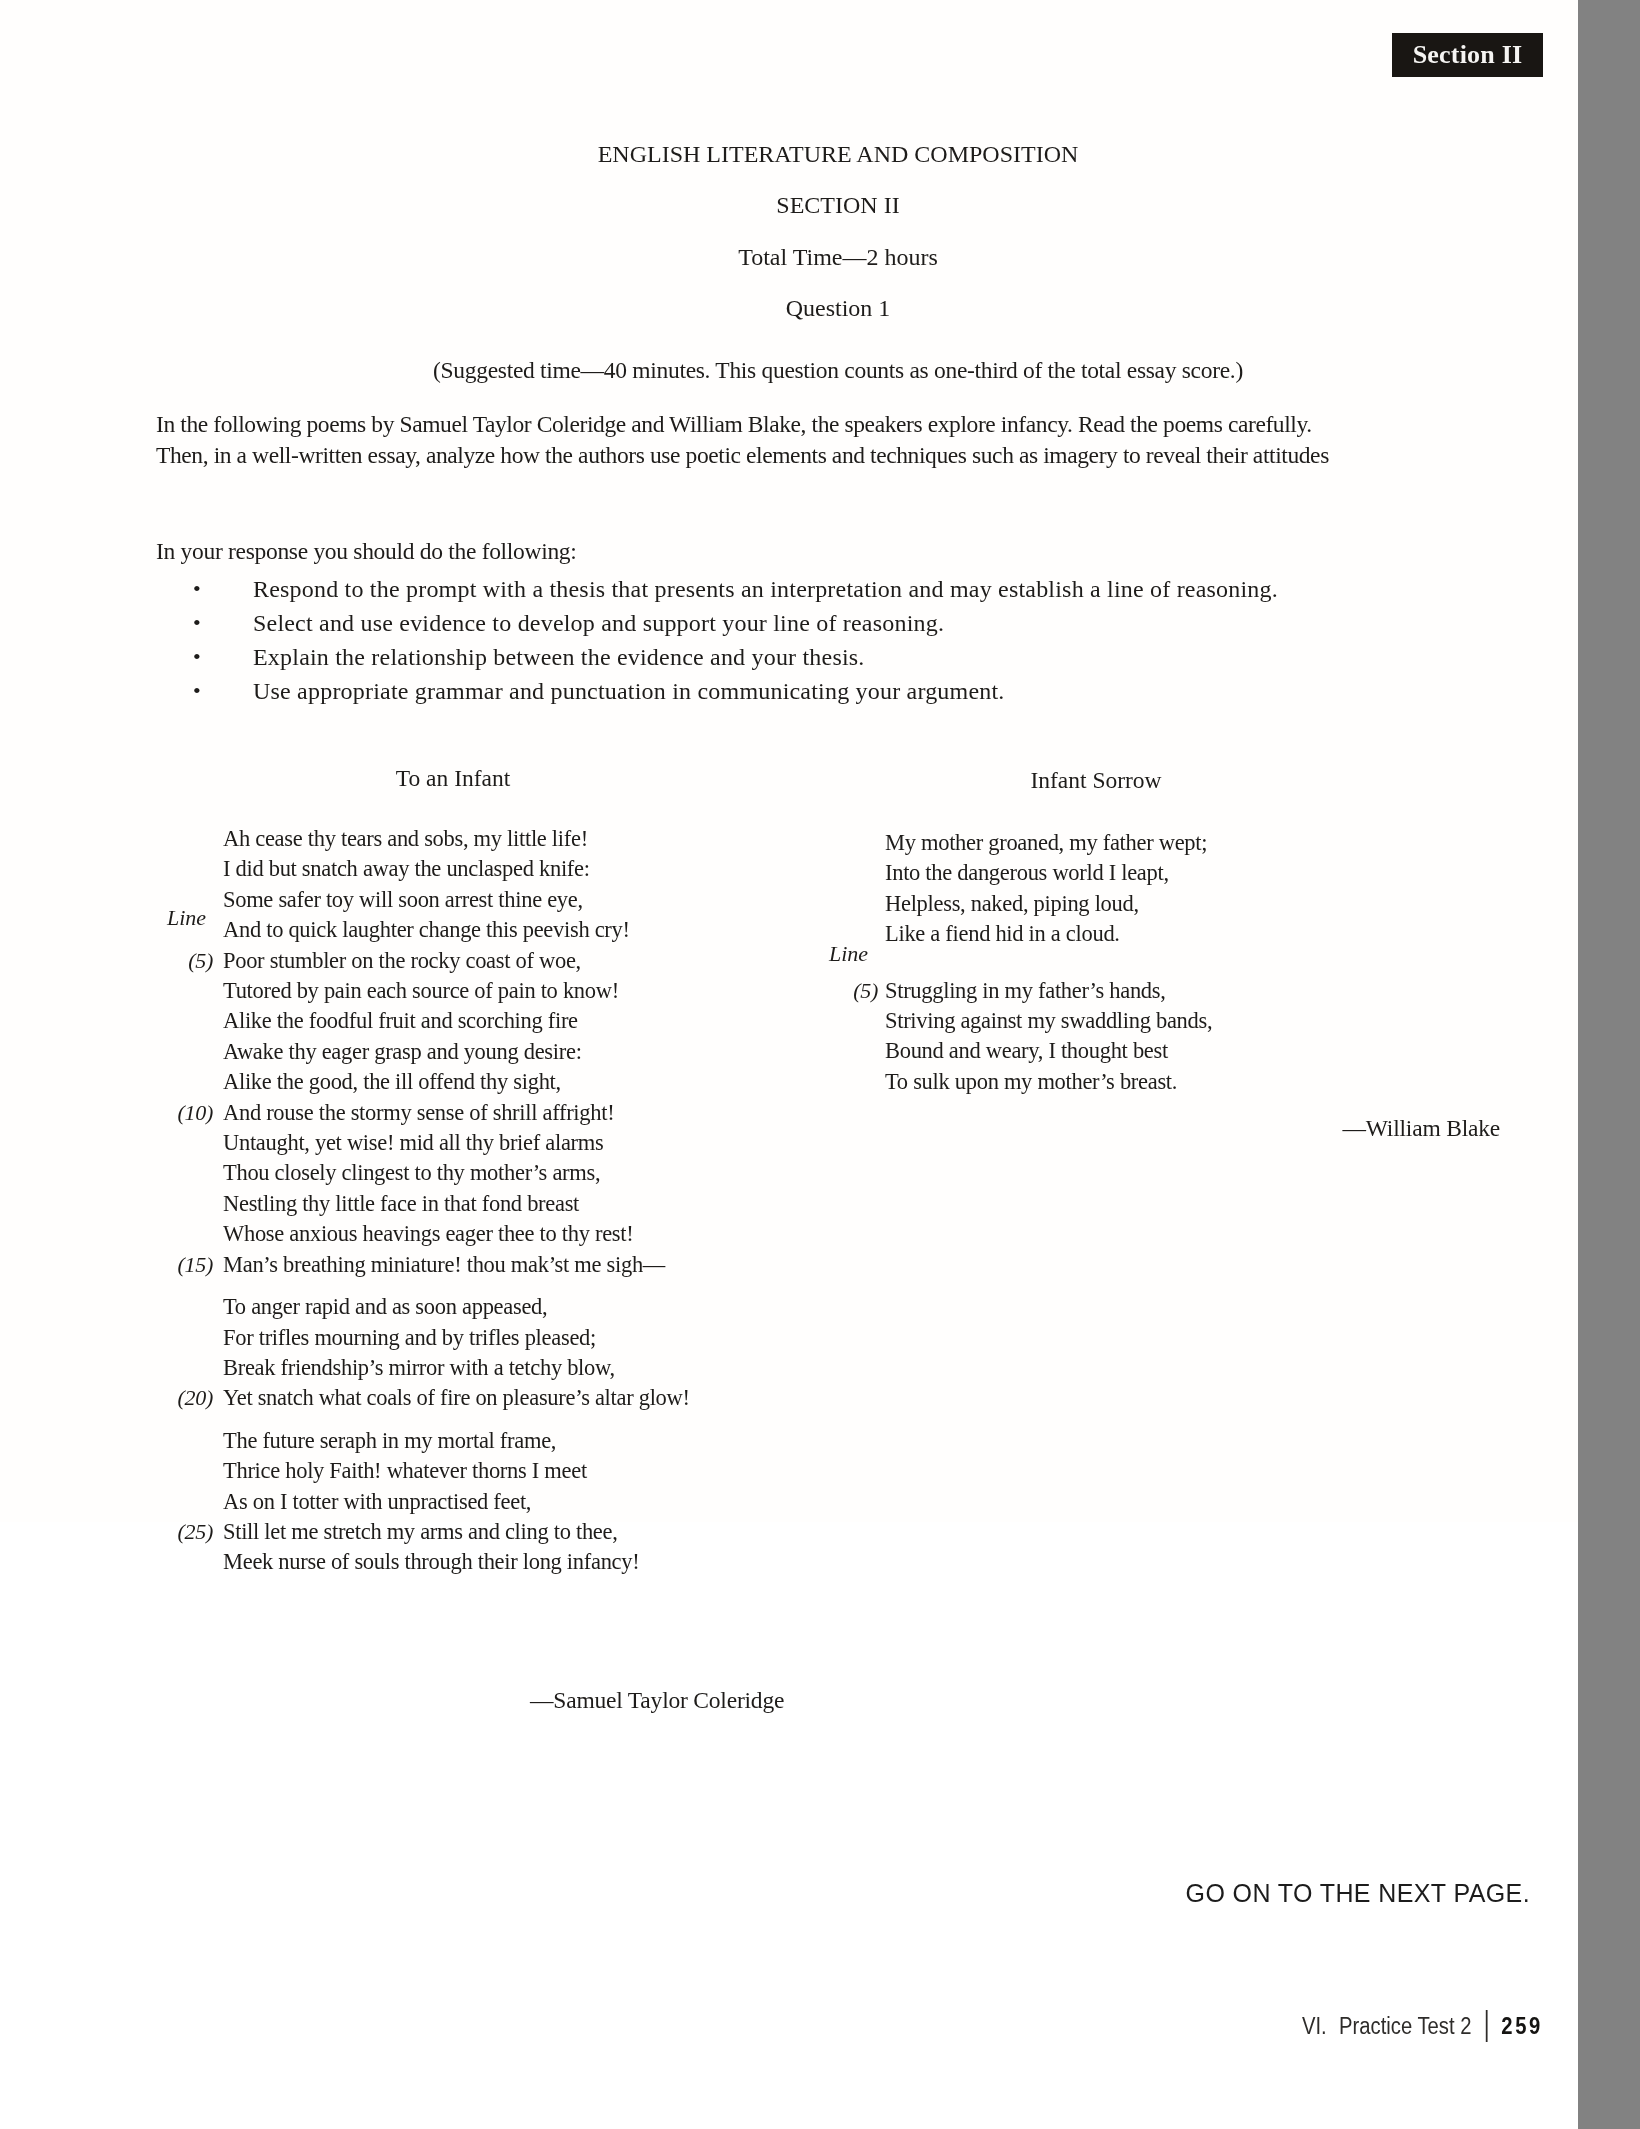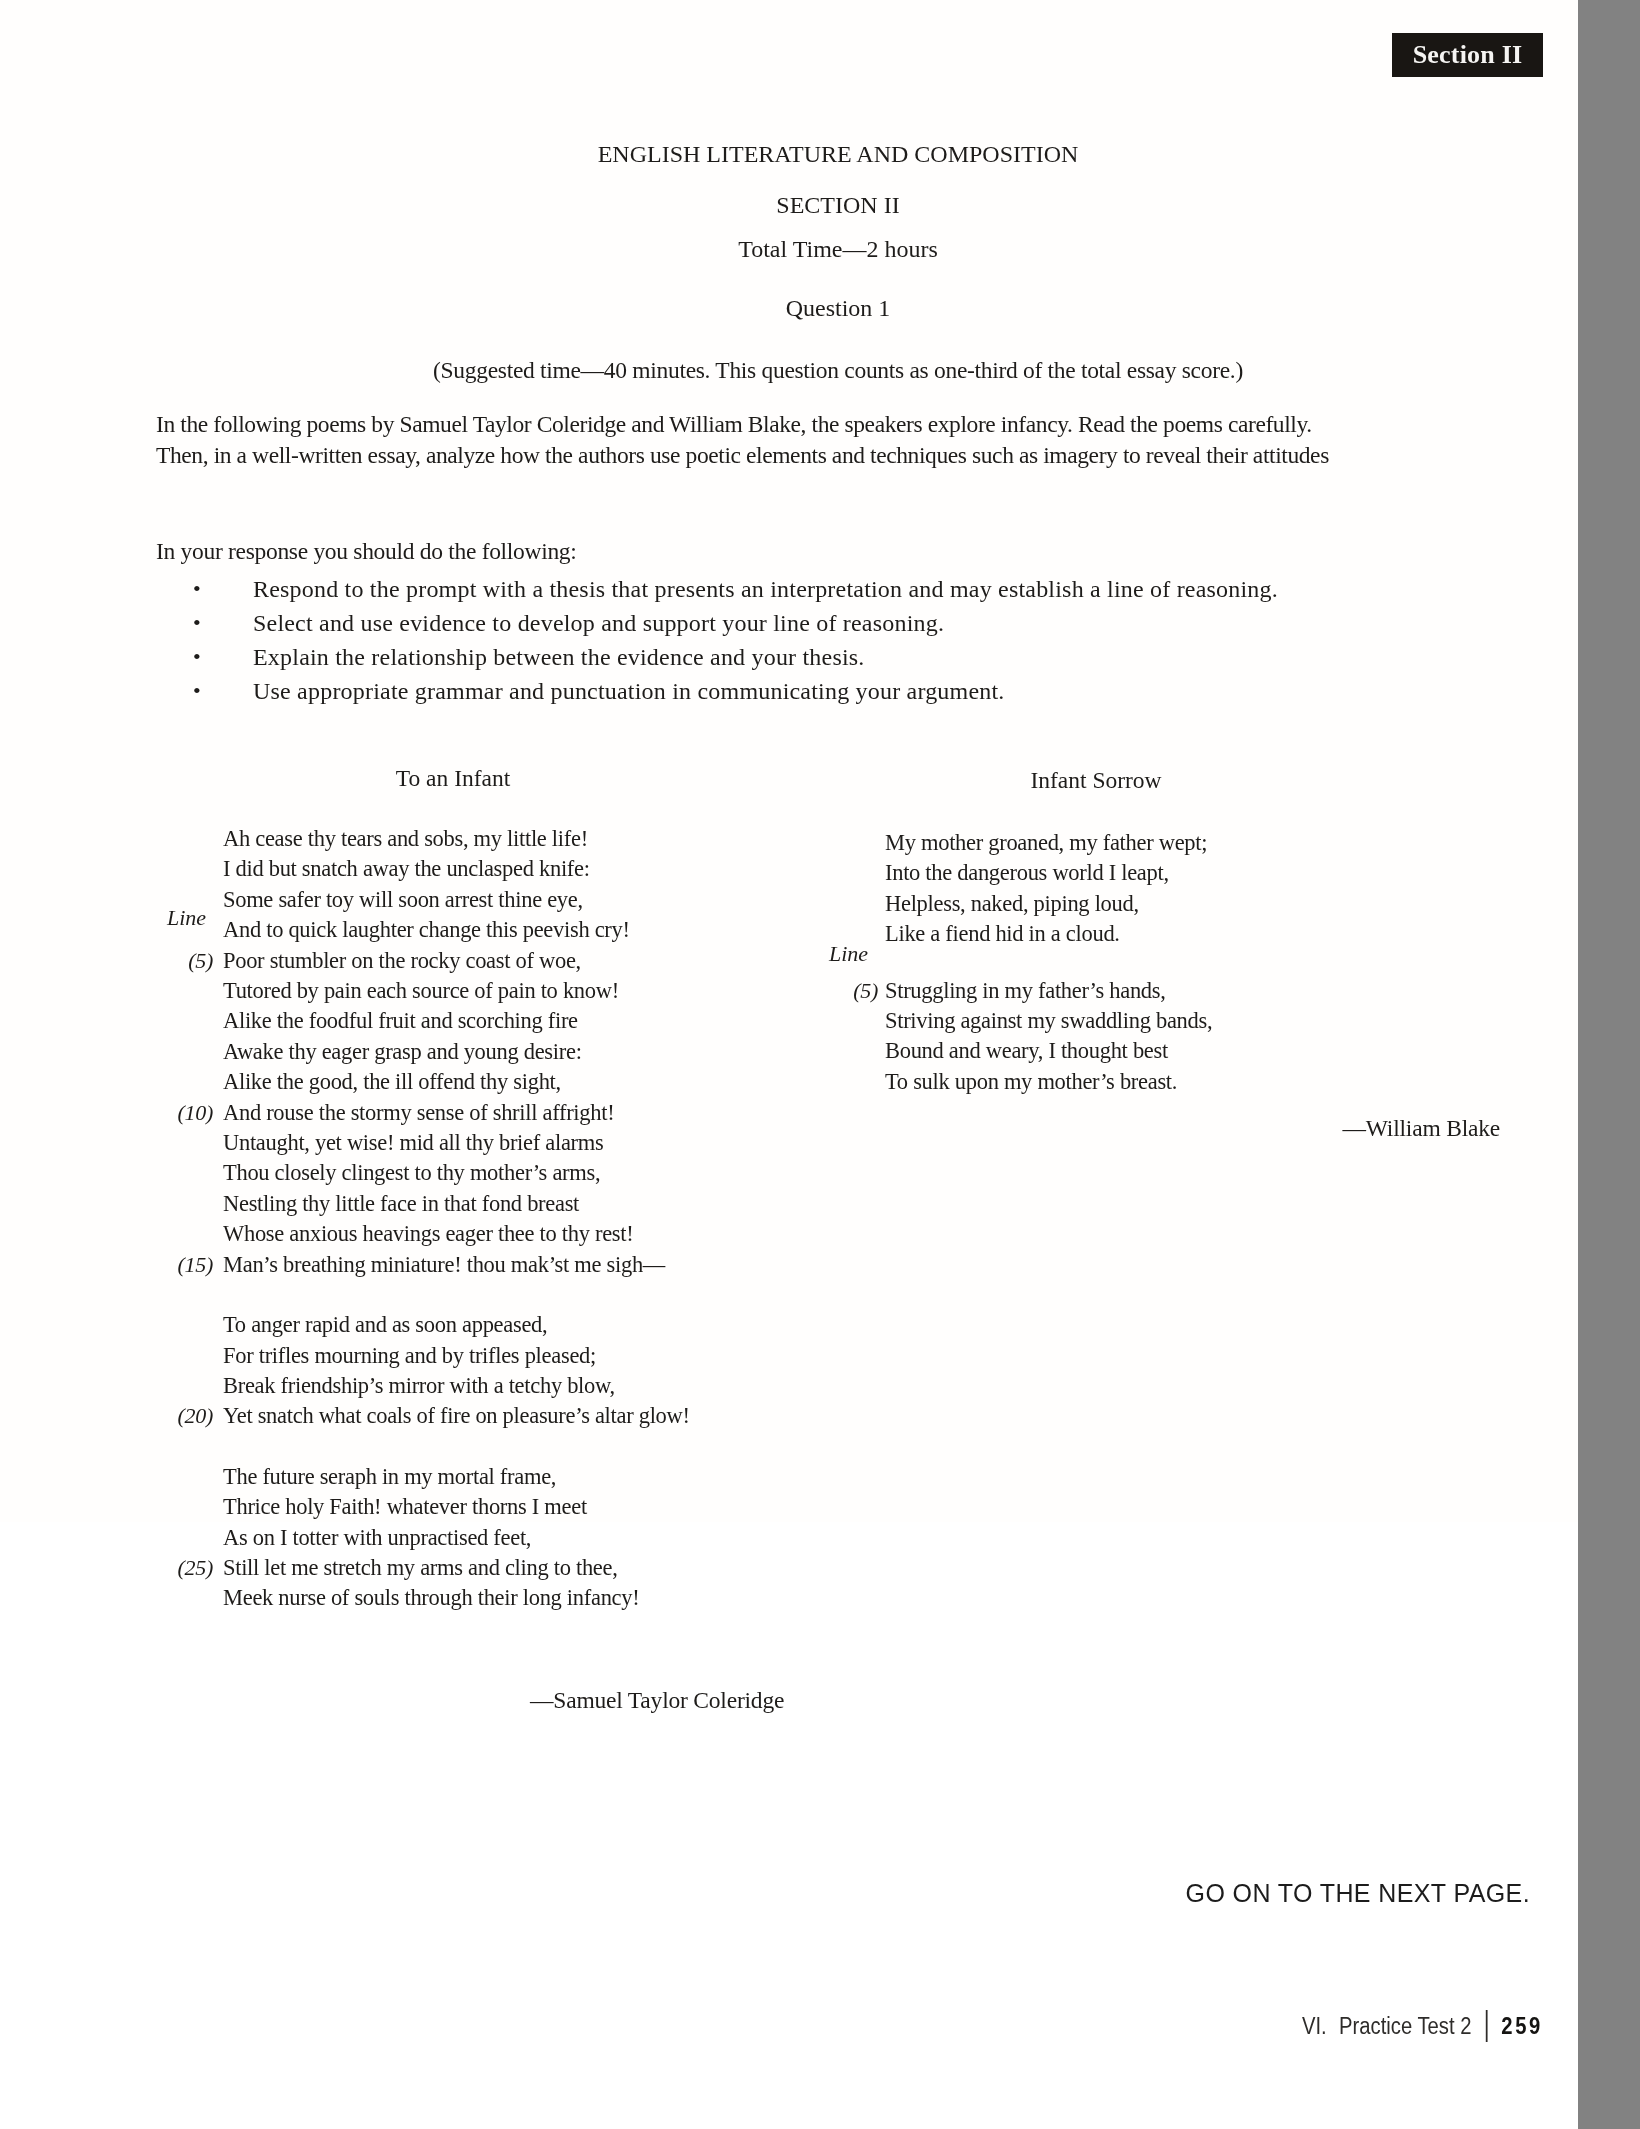--- a/index.html
+++ b/index.html
@@ -9,21 +9,21 @@
 
   .side-strip{position:absolute;top:0;right:0;width:62px;height:2129px;background:#828282;}
 
   .section-badge{position:absolute;left:1392px;top:33px;width:151px;height:44px;
        background:#191613;color:#f5f4f2;display:flex;align-items:center;justify-content:center;
        font-weight:bold;font-size:26px;letter-spacing:0.2px;}
 
   .heads{position:absolute;left:156px;width:1364px;text-align:center;white-space:nowrap;}
   .h-main{top:141px;font-size:24px;}
   .h-sec{top:192px;font-size:24px;}
-  .h-time{top:236px;font-size:24px;}
+  .h-time{top:244px;font-size:24px;}
   .h-q{top:295px;font-size:24px;}
   .h-sug{top:357px;font-size:23.5px;letter-spacing:-0.3px;}
 
   .directions{position:absolute;left:156px;top:409px;font-size:23.5px;line-height:30.6px;
        letter-spacing:-0.4px;}
   .directions div{white-space:nowrap;}
 
   .response-intro{position:absolute;left:156px;top:538px;font-size:23.5px;letter-spacing:-0.3px;white-space:nowrap;}
 
   .bullets{position:absolute;left:156px;top:572px;width:1380px;}
@@ -35,21 +35,21 @@
   .pt-left{left:156px;top:765px;width:594px;}
   .pt-right{left:885px;top:767px;width:422px;}
 
   .poem-body{position:absolute;font-size:22.5px;letter-spacing:-0.3px;}
   .pb-left{left:156px;top:824px;}
   .pb-right{left:830px;top:828px;}
   .prow{display:flex;line-height:30.4px;white-space:nowrap;}
   .pb-left .gutter{width:57px;text-align:right;flex:0 0 57px;margin-right:10px;}
   .pb-right .gutter{width:48px;text-align:right;flex:0 0 48px;margin-right:7px;}
   .gutter{font-style:italic;font-size:22px;}
-  .pb-left .stanza + .stanza{margin-top:30px;}
+  .pb-left .stanza + .stanza{margin-top:12px;}
   .pb-right .stanza + .stanza{margin-top:26px;}
 
   .line-word{position:absolute;font-style:italic;font-size:22px;white-space:nowrap;}
   .lw-left{left:167px;top:905px;}
   .lw-right{left:829px;top:941px;}
 
   .attribution{position:absolute;font-size:23.5px;letter-spacing:-0.2px;white-space:nowrap;}
   .attr-left{left:530px;top:1687px;}
   .attr-right{left:1100px;top:1115px;width:400px;text-align:right;}
 

